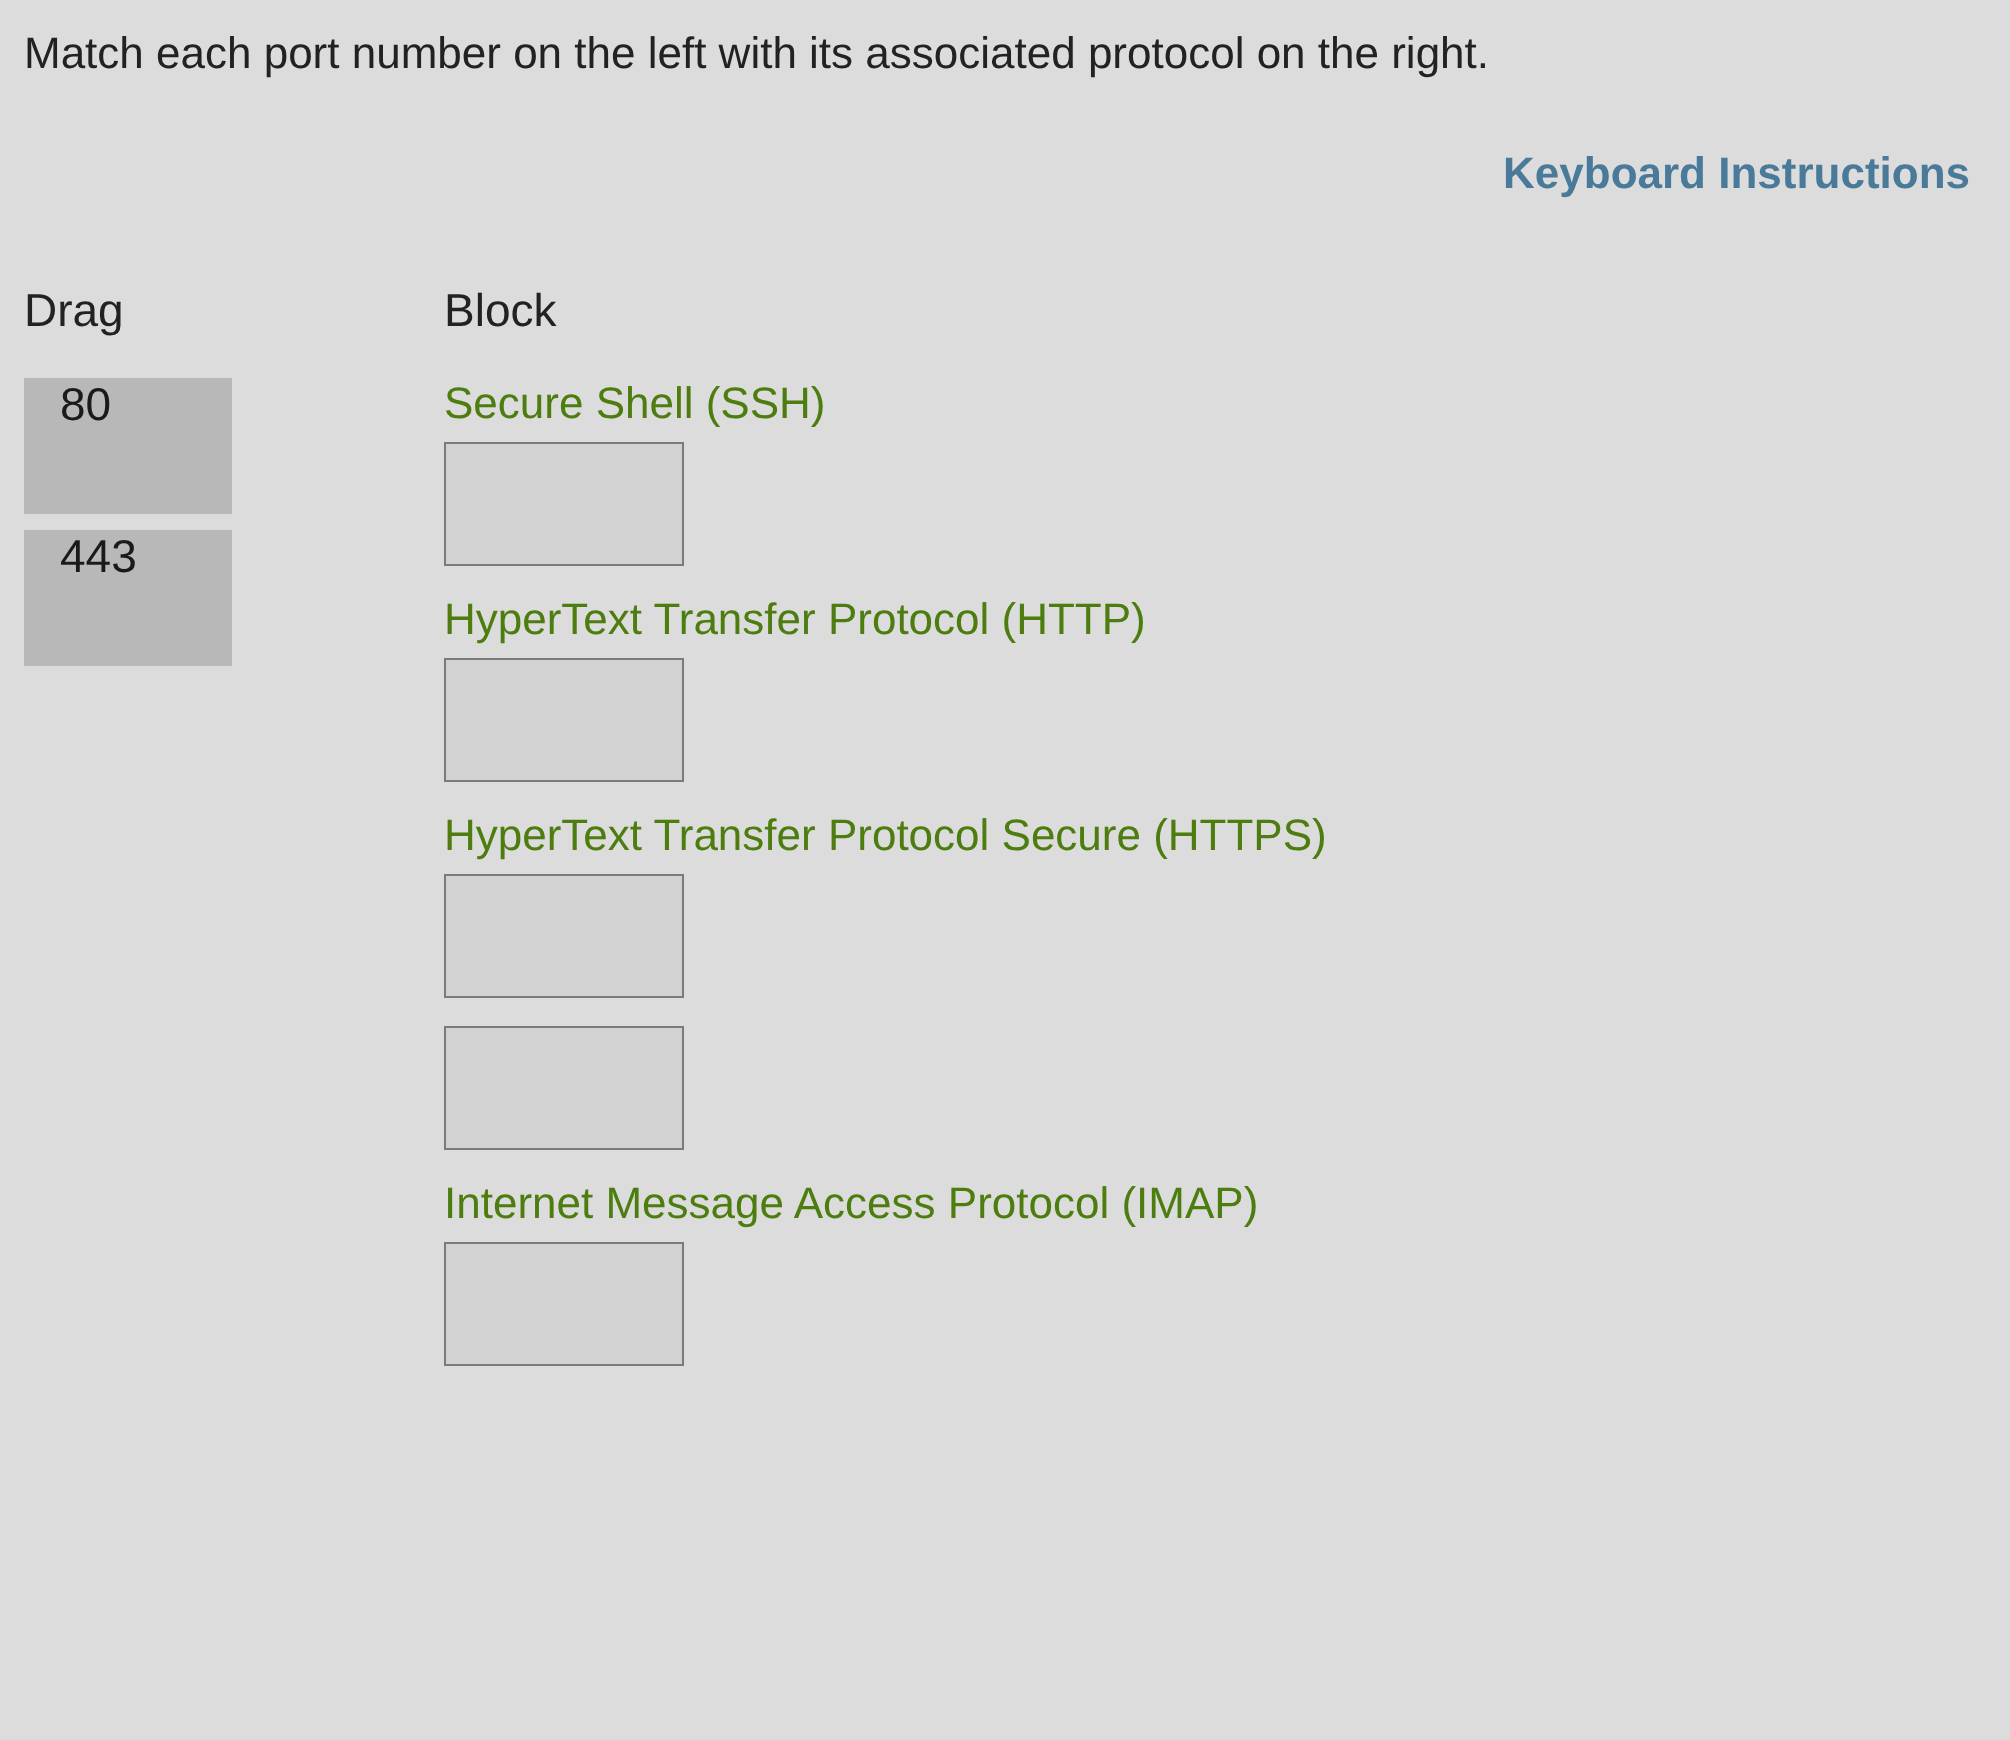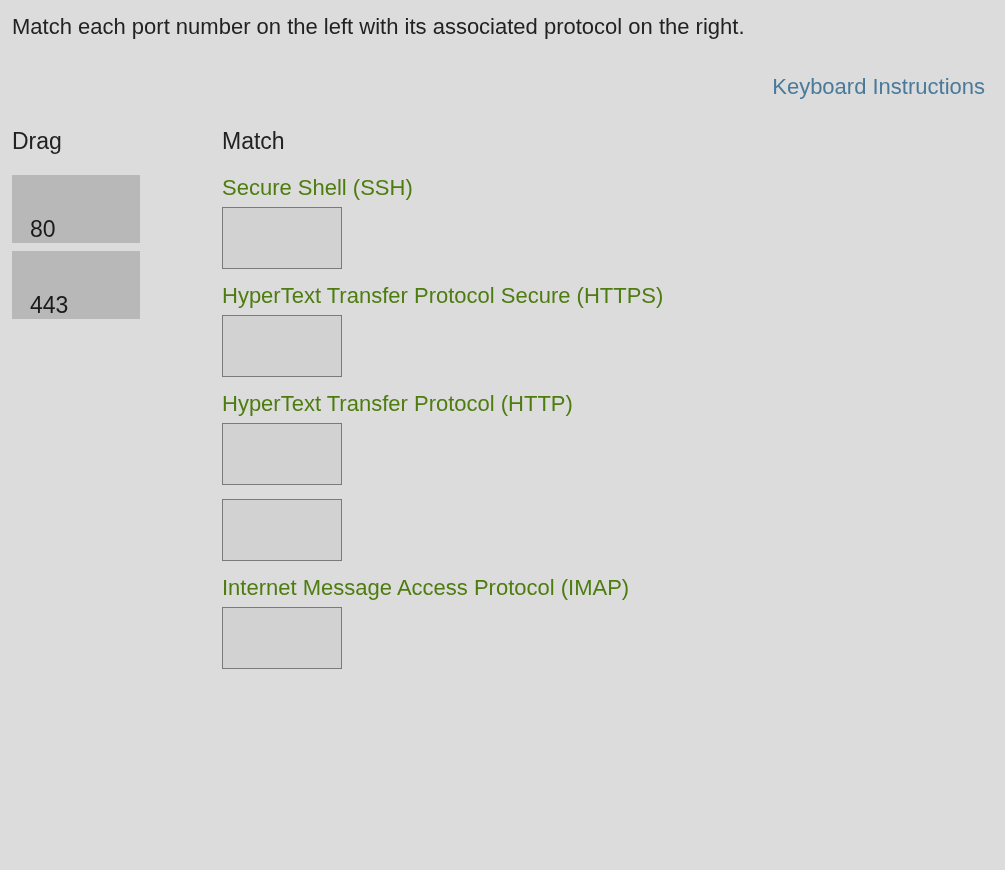--- a/index.html
+++ b/index.html
@@ -15,22 +15,23 @@
       padding: 14px 12px;
       color: #2a2a2a;
     }
     .instruction {
       font-size: 22px;
       color: #222;
       margin-bottom: 34px;
     }
     .keyboard-link {
       text-align: right;
-      margin-bottom: 28px;
+      margin-bottom: 42px;
       padding-right: 8px;
+      font-weight: bold;
     }
     .keyboard-link a {
       color: #4a7a9a;
       text-decoration: none;
       font-size: 22px;
       cursor: pointer;
     }
     .columns {
       display: flex;
       gap: 50px;
@@ -42,25 +43,25 @@
     .drop-column {
       flex: 1;
     }
     .col-heading {
       font-size: 23px;
       color: #222;
       margin-bottom: 20px;
     }
     .drag-item {
       background: #b8b8b8;
-      width: 128px;
+      width: 104px;
       height: 68px;
       margin-bottom: 8px;
       display: flex;
-      align-items: flex-end;
+      align-items: flex-start;
       padding-left: 18px;
       font-size: 23px;
       color: #1a1a1a;
       cursor: grab;
       user-select: none;
     }
     .drop-group {
       margin-bottom: 14px;
     }
     .drop-label {
@@ -90,34 +91,34 @@
     <div class="col-heading">Drag</div>
     <div class="drag-item">
         <span>80</span>
       </div>
     <div class="drag-item">
         <span>443</span>
       </div>
   </div>
 
   <div class="drop-column">
-    <div class="col-heading">Match</div>
+    <div class="col-heading">Block</div>
 
     <div class="drop-group">
       <div class="drop-label">Secure Shell (SSH)</div>
       <div class="drop-target"></div>
     </div>
 
     <div class="drop-group">
-      <div class="drop-label">HyperText Transfer Protocol Secure (HTTPS)</div>
+      <div class="drop-label">HyperText Transfer Protocol (HTTP)</div>
       <div class="drop-target"></div>
     </div>
 
     <div class="drop-group">
-      <div class="drop-label">HyperText Transfer Protocol (HTTP)</div>
+      <div class="drop-label">HyperText Transfer Protocol Secure (HTTPS)</div>
       <div class="drop-target"></div>
     </div>
 
     <div class="drop-group">
       <div class="drop-target"></div>
     </div>
 
     <div class="drop-group">
       <div class="drop-label">Internet Message Access Protocol (IMAP)</div>
       <div class="drop-target"></div>

